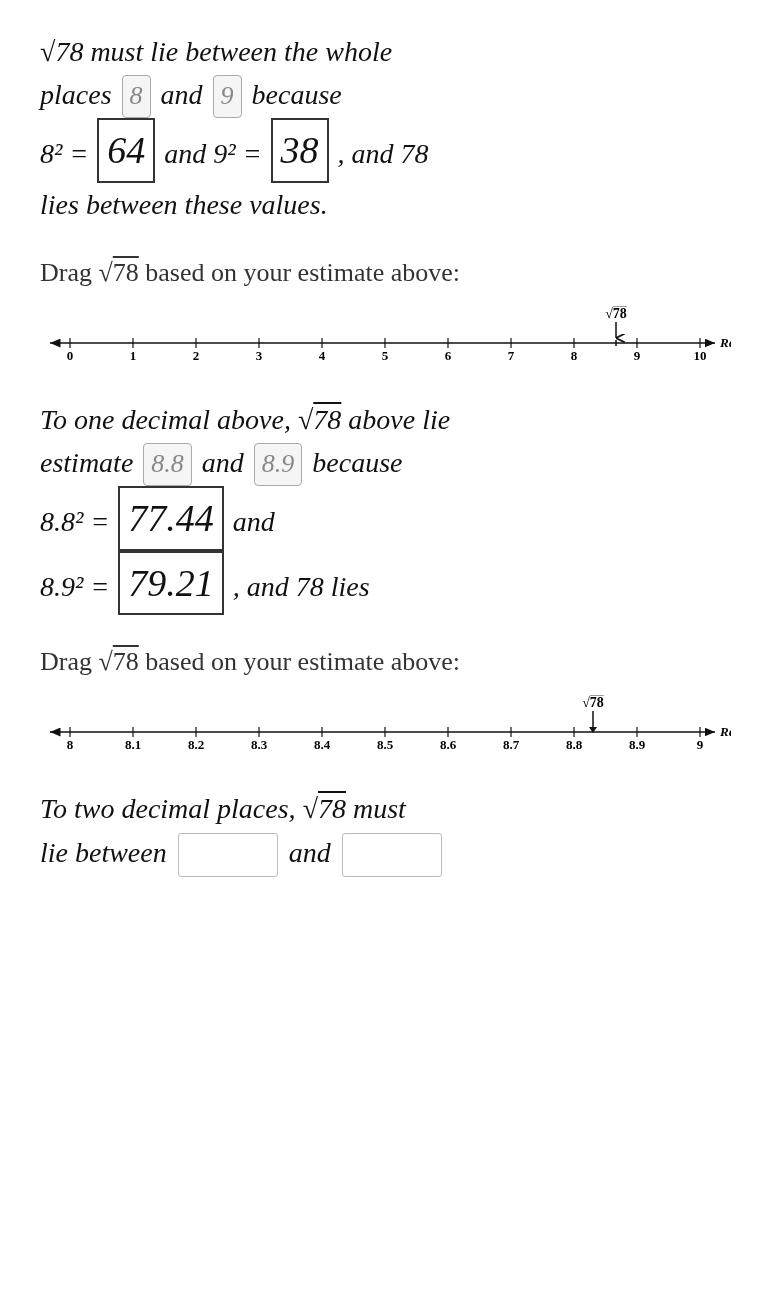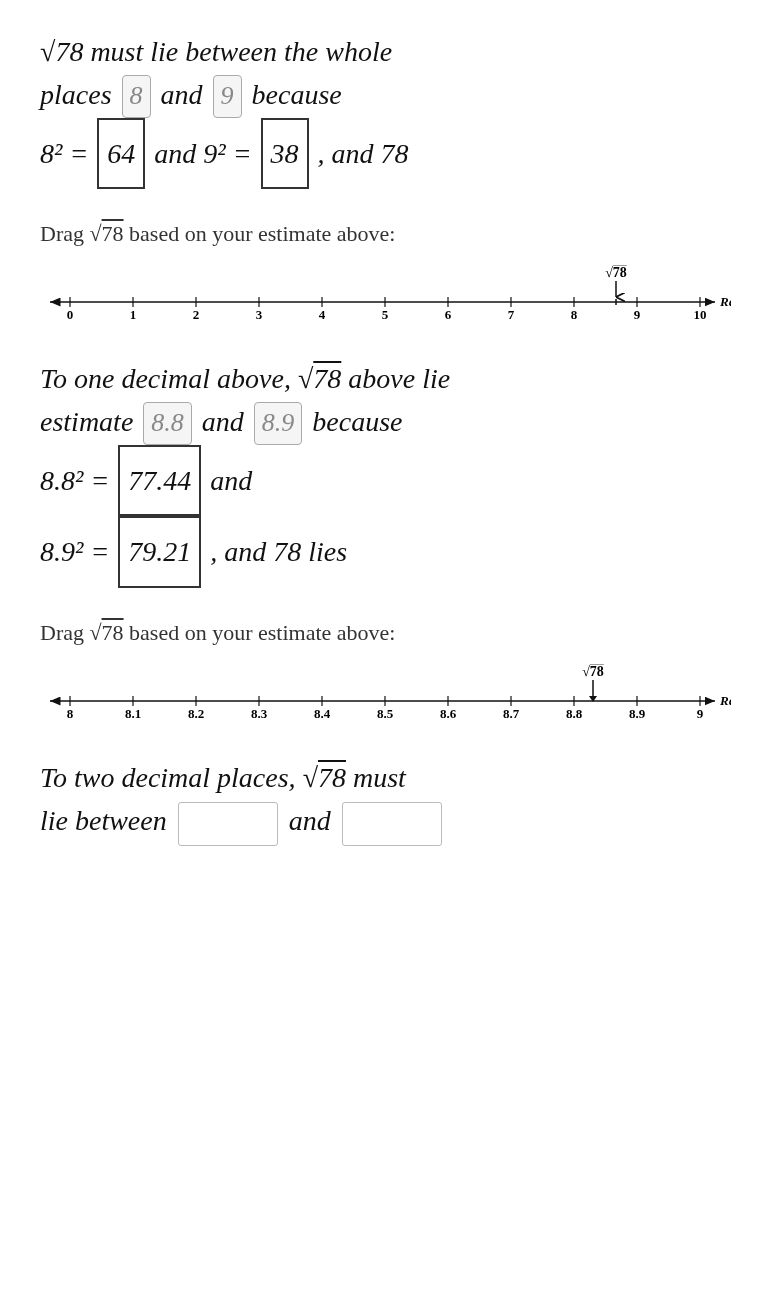--- a/index.html
+++ b/index.html
@@ -19,23 +19,23 @@
 
     .text-block {
       line-height: 1.55;
       margin-bottom: 10px;
       font-style: italic;
     }
 
     .highlight-box {
       display: inline-block;
       border: 2px solid #333;
-      padding: 12px 8px;
+      padding: 1px 8px;
       margin: 0 2px;
-      font-size: 28px;
+      font-size: 38px;
       font-family: Georgia, serif;
     }
 
     .inline-num {
       display: inline-block;
       border: 1px solid #aaa;
       border-radius: 4px;
       padding: 0px 7px;
       color: #888;
       font-size: 26px;
@@ -50,21 +50,21 @@
       height: 60px;
       font-weight: bold;
     }
 
     .numberline-svg {
       width: 100%;
       height: 60px;
     }
 
     .drag-text {
-      font-size: 22px;
+      font-size: 26px;
       font-family: Georgia, serif;
       color: #333;
       margin-bottom: 4px;
     }
 
     .input-box {
       display: inline-block;
       border: 1.5px solid #bbb;
       border-radius: 3px;
       width: 100px;
@@ -88,20 +88,21 @@
     <span>and</span>
     <span class="inline-num">9</span>
     <span>because</span>
     <br>
     <span>8² =</span>
     <span class="highlight-box">64</span>
     <span>and 9² =</span>
     <span class="highlight-box">38</span>
     <span>, and 78</span>
     <br>
+    <span>lies between these values.</span>
   </div>
 </div>
 
 <div class="section">
   <div class="drag-text">
     <span>Drag</span>
     <span>√<span style="text-decoration: overline;">78</span></span>
     <span>based on your estimate above:</span>
   </div>
   <div class="numberline-container">

